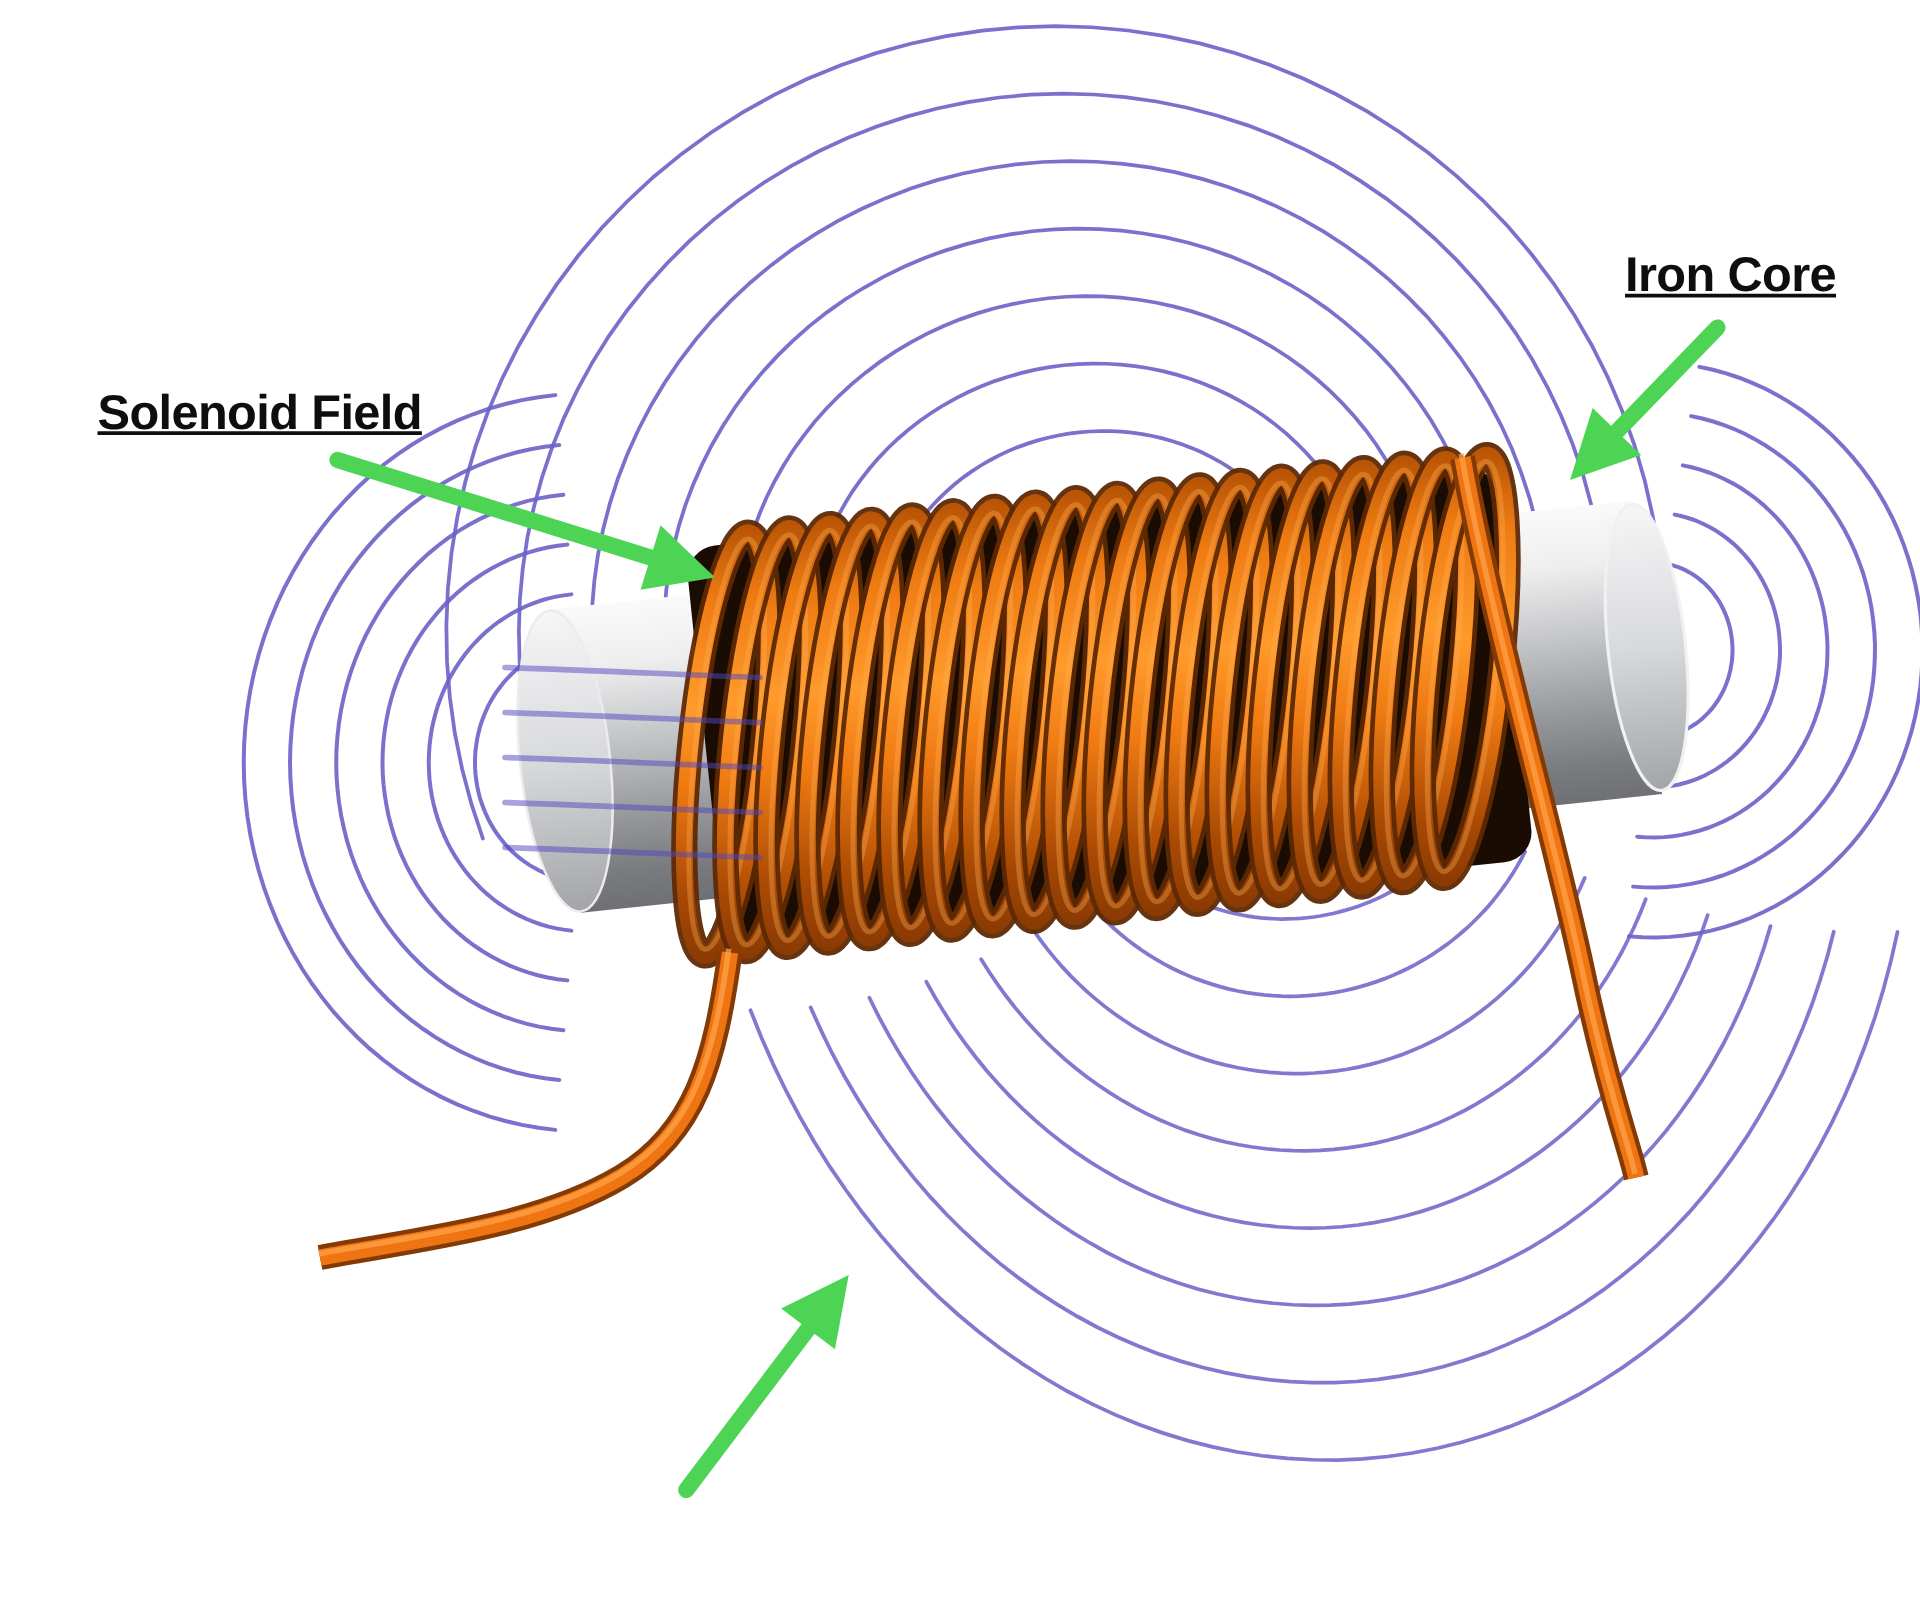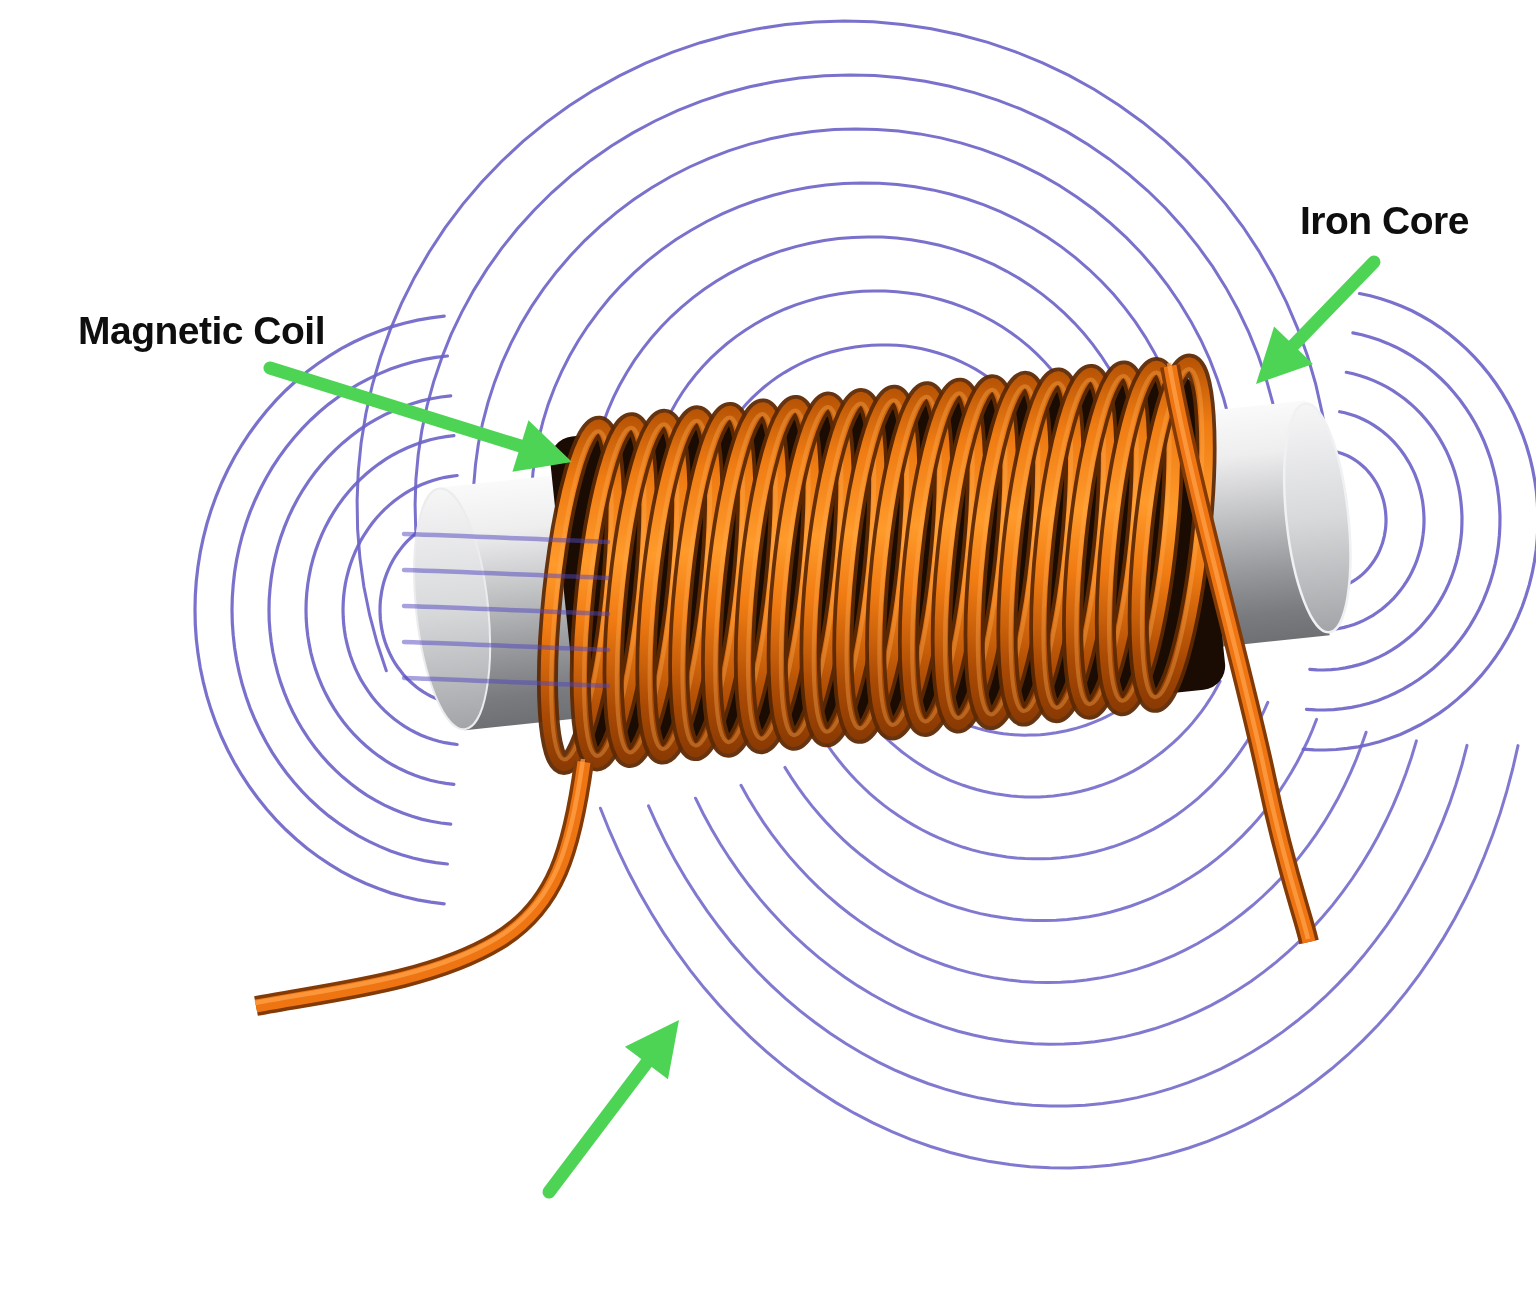--- a/index.html
+++ b/index.html
@@ -12,20 +12,21 @@
   }
   .stage svg{position:absolute;left:0;top:0;}
   .lbl{
     position:absolute;
     font-weight:700;
     font-size:39px;
     letter-spacing:-0.5px;
     color:#0e0e0e;
     white-space:nowrap;
     line-height:1.1;
+    text-decoration:underline;
   }
 </style>
 </head>
 <body>
 
 <div class="stage">
   <svg id="art" width="1536" height="1293" viewBox="0 0 1536 1293">
       <defs>
         <linearGradient id="coreGrad" x1="0" y1="0" x2="0" y2="1">
           <stop offset="0" stop-color="#fafafa"></stop>
@@ -178,15 +179,15 @@
       </g>
       <g>
         <line x1="1374" y1="262" x2="1289.3708055597183" y2="349.4979806924946" stroke="#4ed455" stroke-width="13" stroke-linecap="round"></line>
         <polygon points="1256,384 1274.1347703942113,326.4141501517149 1312.9495421151548,363.95630640639797" fill="#4ed455"></polygon>
       </g>
       <g>
         <line x1="549" y1="1192" x2="650.057713157997" y2="1058.2928718217272" stroke="#4ed455" stroke-width="13" stroke-linecap="round"></line>
         <polygon points="679,1020 667.9796677024681,1079.3595171480697 624.9001869030251,1046.7994444508163" fill="#4ed455"></polygon>
       </g>
     </svg>
-  <div class="lbl" id="lbl-solenoid-coil" style="left: 78px; top: 310px;">Magnetic Coil</div>
+  <div class="lbl" id="lbl-solenoid-coil" style="left: 78px; top: 310px;">Solenoid Field</div>
   <div class="lbl" id="lbl-iron-core" style="left: 1300px; top: 200px;">Iron Core</div>
 </div>
 
 </body></html>

